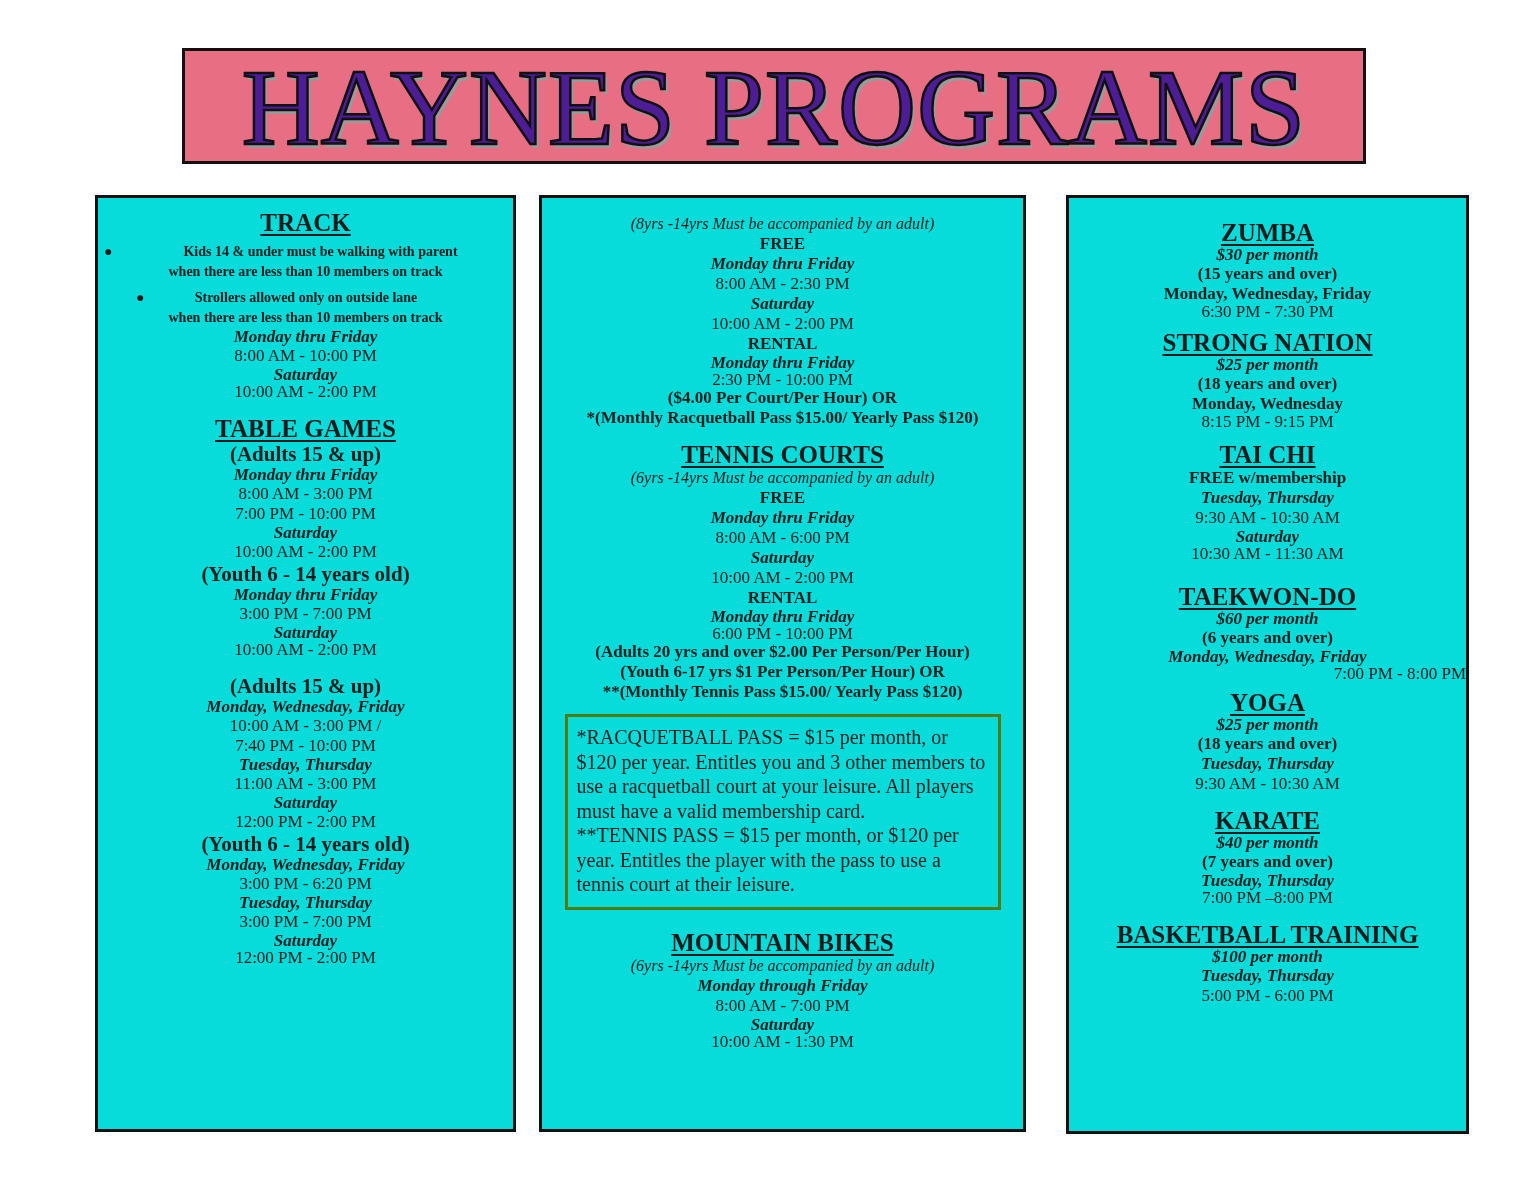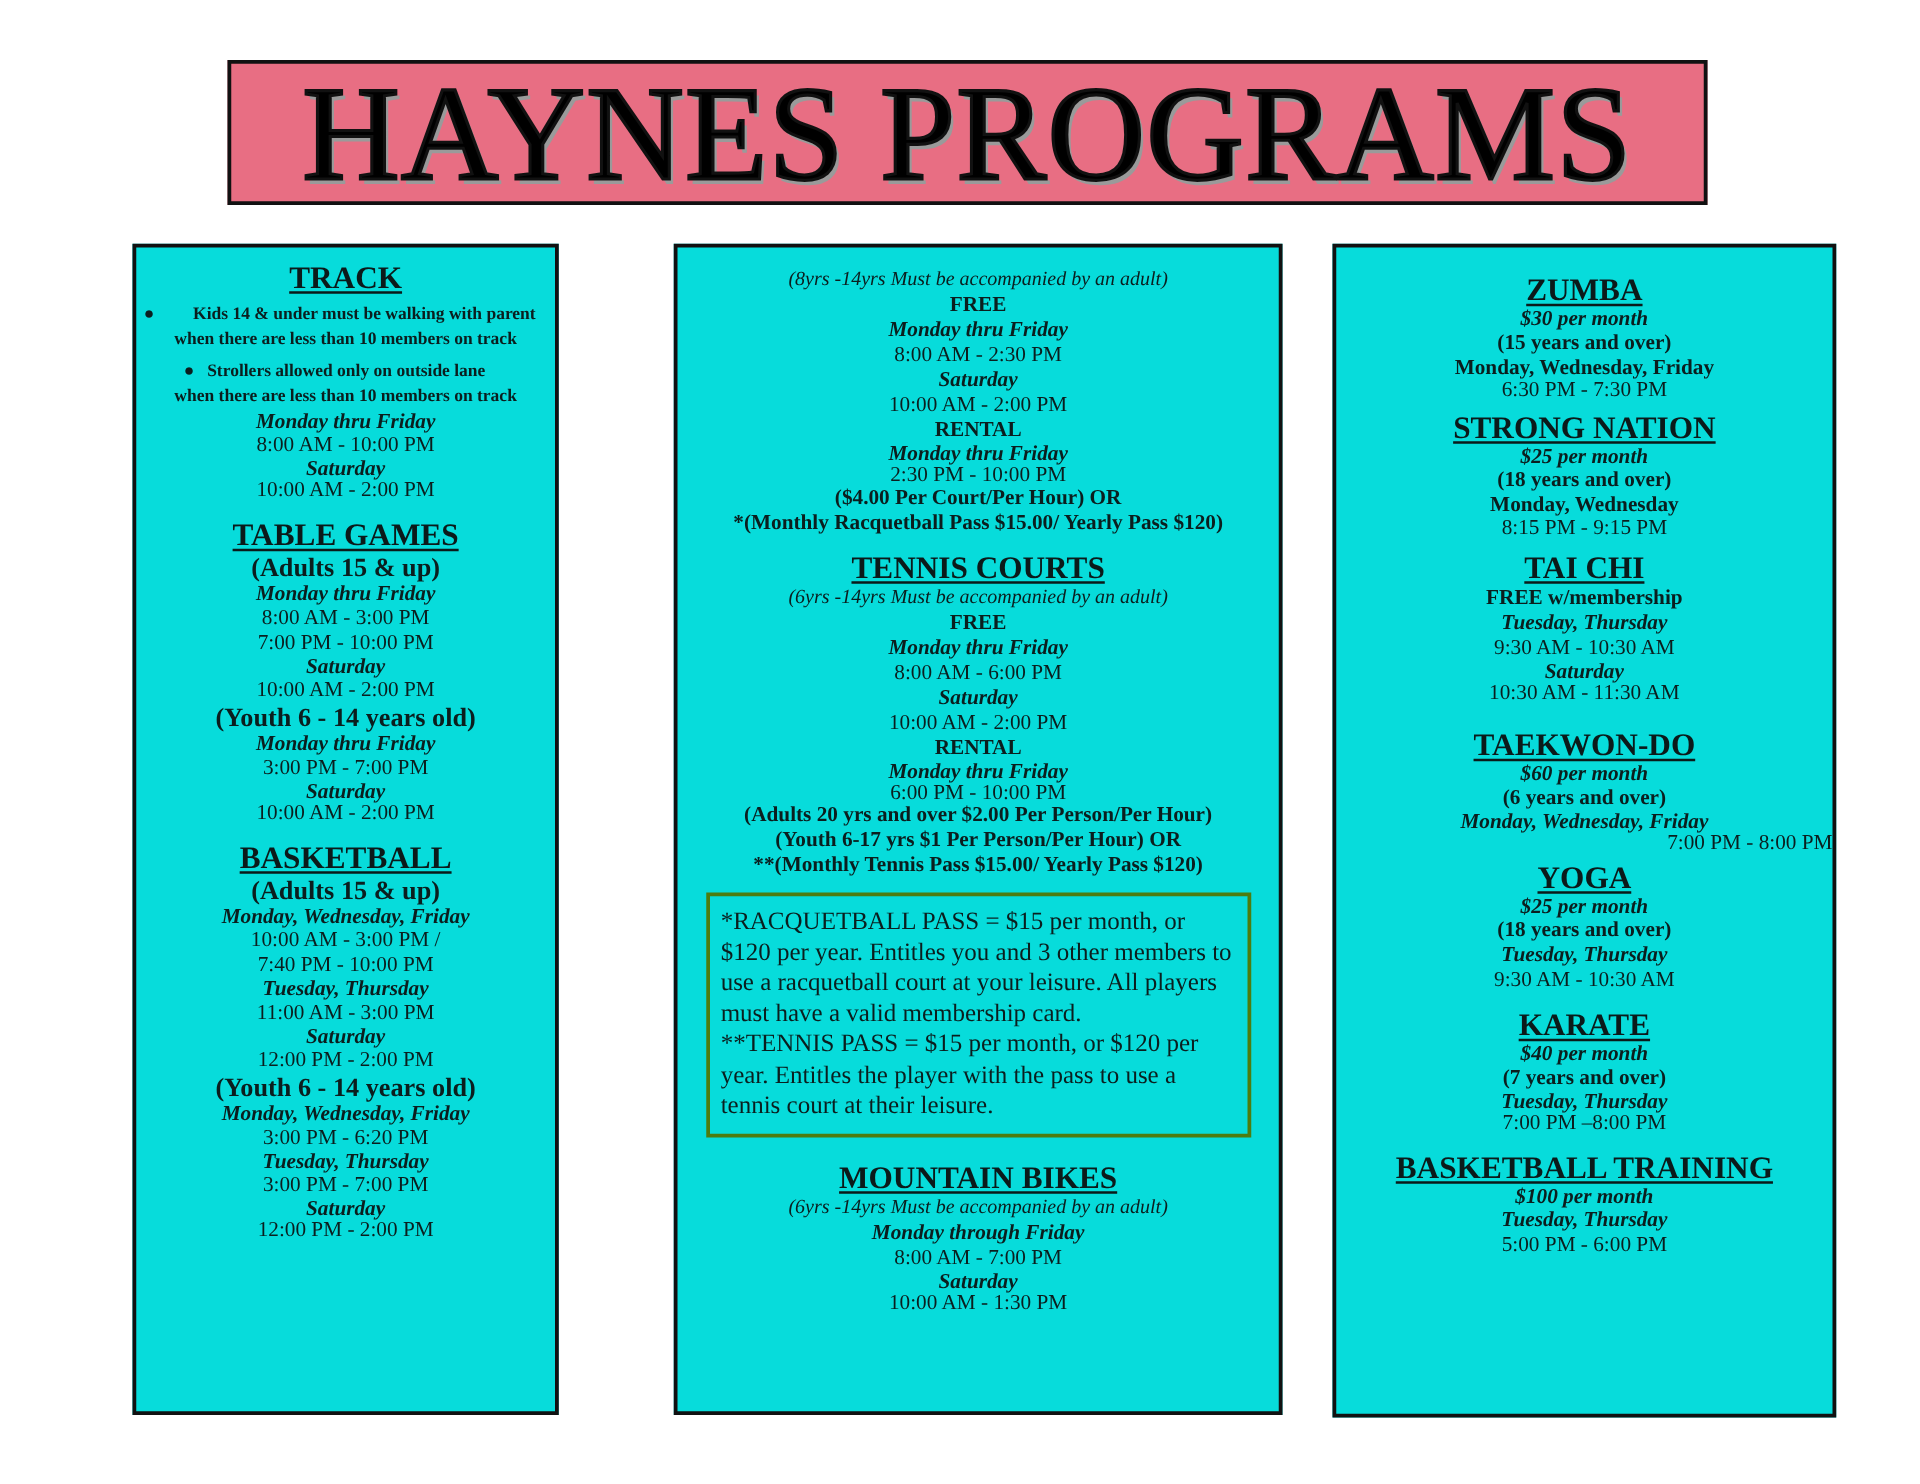--- a/index.html
+++ b/index.html
@@ -2,26 +2,26 @@
 <html><head>
 <meta charset="utf-8">
 <style>
   html, body { margin:0; padding:0; background:#ffffff; }
   body { width:1536px; height:1187px; position:relative; overflow:hidden;
          font-family:"Liberation Serif", "DejaVu Serif", serif; color:#0b1e1e; }
   .banner { position:absolute; left:182px; top:48px; width:1184px; height:116px;
             background:#e86e83; border:3px solid #111; box-sizing:border-box;
             display:flex; align-items:center; justify-content:center; }
   .banner-title { font-family:"Liberation Serif", serif; font-size:108px; line-height:1;
-            color:#000000; letter-spacing:1px; font-weight:normal;
+            color:#4c1d95; letter-spacing:1px; font-weight:normal;
             -webkit-text-stroke:2.5px #111;
             text-shadow: 3px 4px 0 #9a9a9a; white-space:nowrap; margin-top:4px; }
   .col { position:absolute; background:#07dcdb; border:3px solid #111; box-sizing:border-box;
          text-align:center; }
-  .col1 { left:106px; top:195px; width:341px; height:937px; }
+  .col1 { left:95px; top:195px; width:421px; height:937px; }
   .col2 { left:539px; top:195px; width:487px; height:937px; }
   .col3 { left:1066px; top:195px; width:403px; height:939px; }
   .section { margin:0; }
   .h { font-weight:bold; text-decoration:underline; text-decoration-thickness:2px;
        text-underline-offset:3px; font-size:25px; line-height:26px; color:#0b1a1a; }
   .sub { font-weight:bold; font-size:21px; line-height:24px; }
   .day { font-weight:bold; font-style:italic; font-size:17px; line-height:18px; }
   .time { font-size:17px; line-height:20px; }
   .note { font-style:italic; font-size:16px; line-height:20px; }
   .b { font-weight:bold; font-size:17px; line-height:20px; }
@@ -65,21 +65,20 @@
     <div class="day">Saturday</div>
     <div class="time">10:00 AM - 2:00 PM</div>
     <div class="sub">(Youth 6 - 14 years old)</div>
     <div class="day">Monday thru Friday</div>
     <div class="time">3:00 PM - 7:00 PM</div>
     <div class="day">Saturday</div>
     <div class="time" style="line-height:16px;">10:00 AM - 2:00 PM</div>
   </div>
 
   <div class="section" style="margin-top:16px;">
-    <div class="h">BASKETBALL</div>
     <div class="sub">(Adults 15 &amp; up)</div>
     <div class="day">Monday, Wednesday, Friday</div>
     <div class="time">10:00 AM - 3:00 PM /</div>
     <div class="time">7:40 PM - 10:00 PM</div>
     <div class="day">Tuesday, Thursday</div>
     <div class="time">11:00 AM - 3:00 PM</div>
     <div class="day">Saturday</div>
     <div class="time">12:00 PM - 2:00 PM</div>
     <div class="sub">(Youth 6 - 14 years old)</div>
     <div class="day">Monday, Wednesday, Friday</div>

